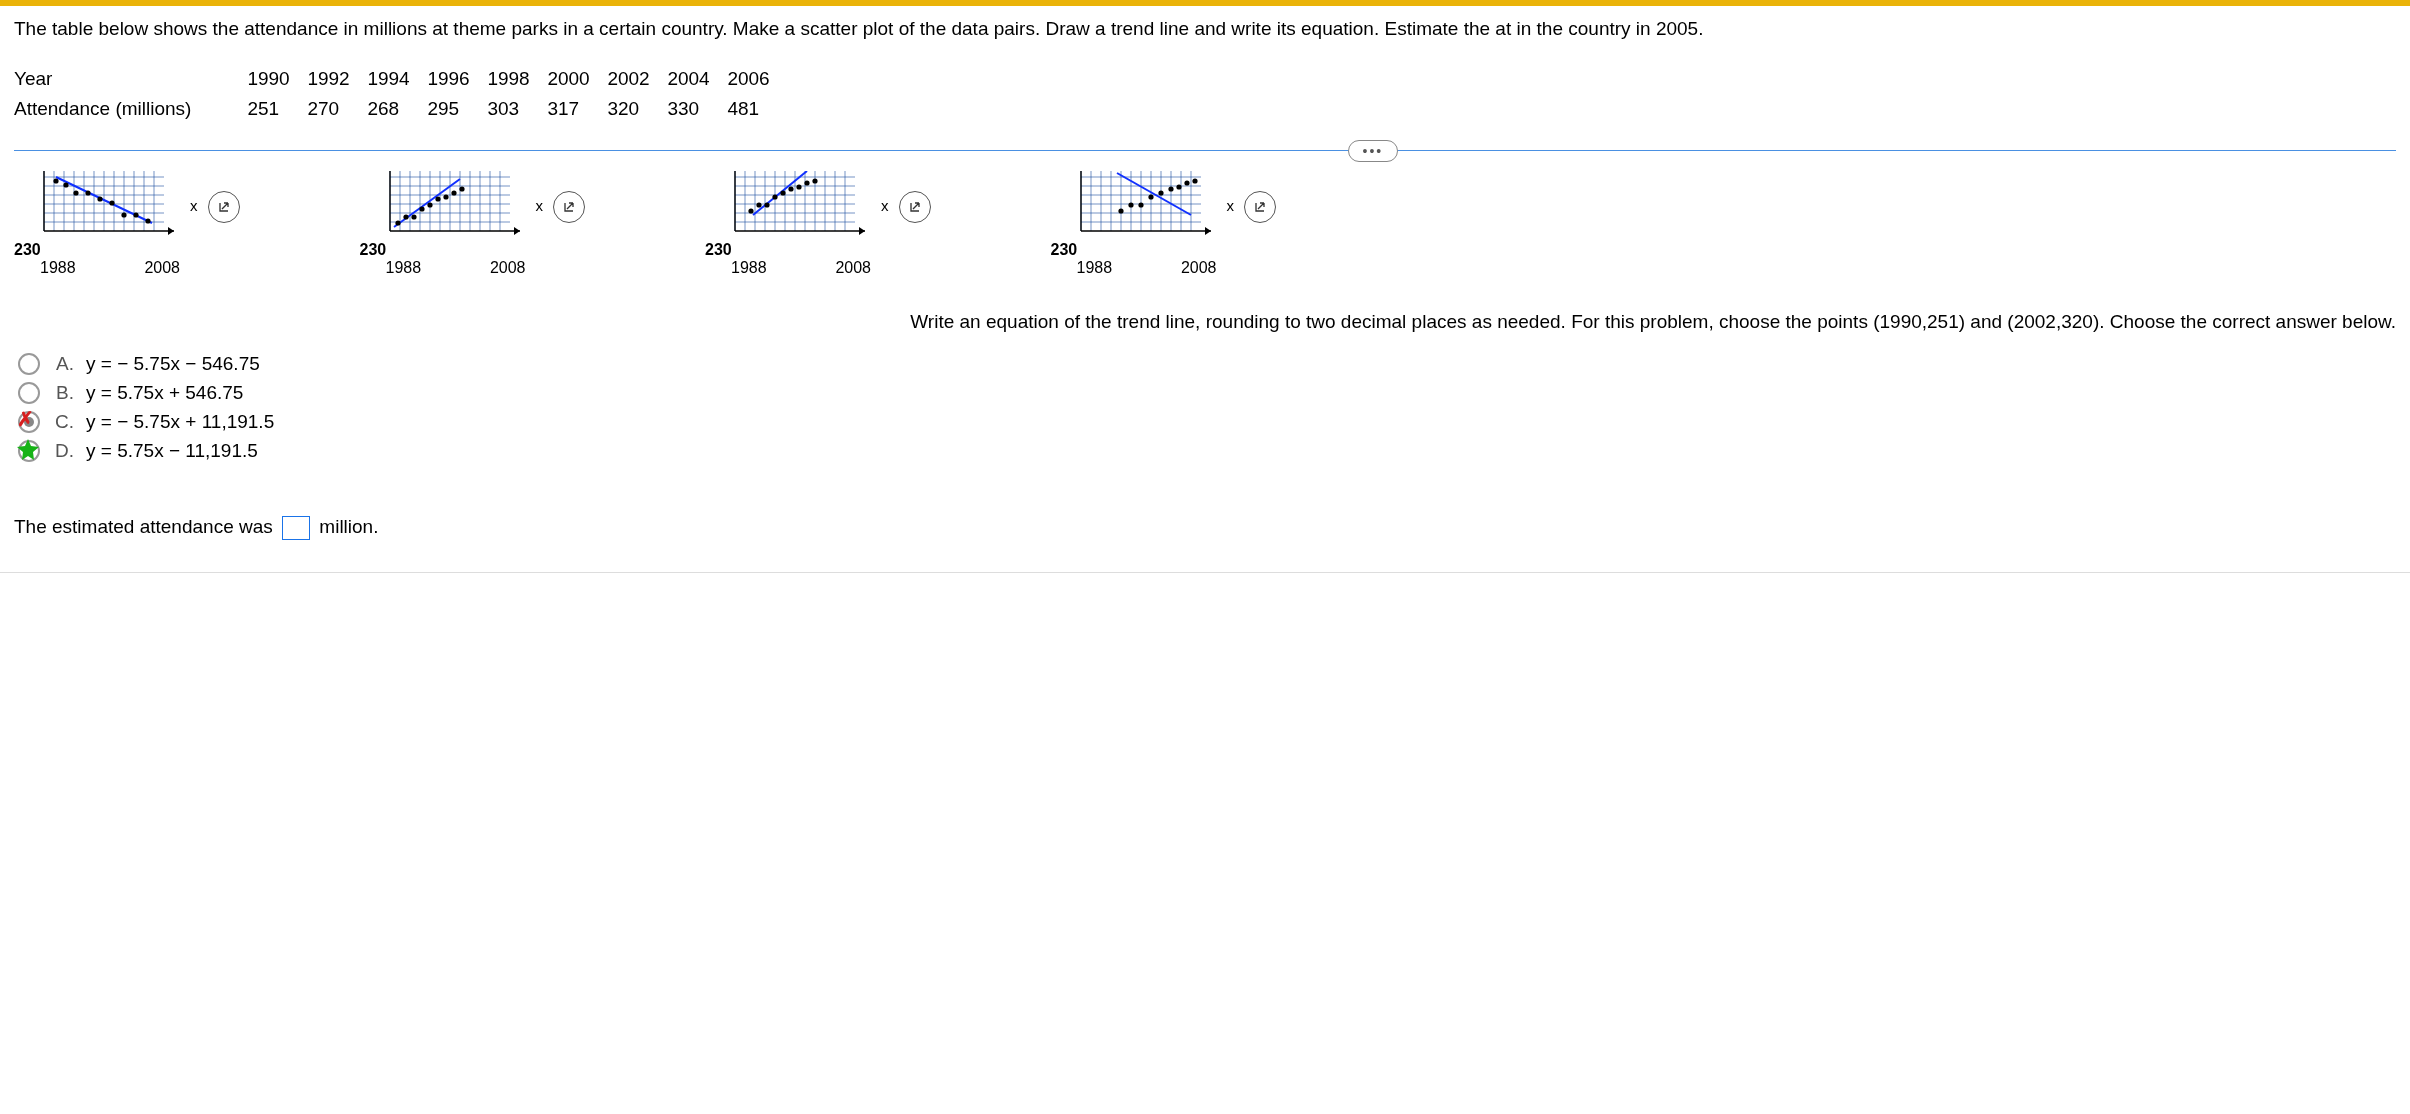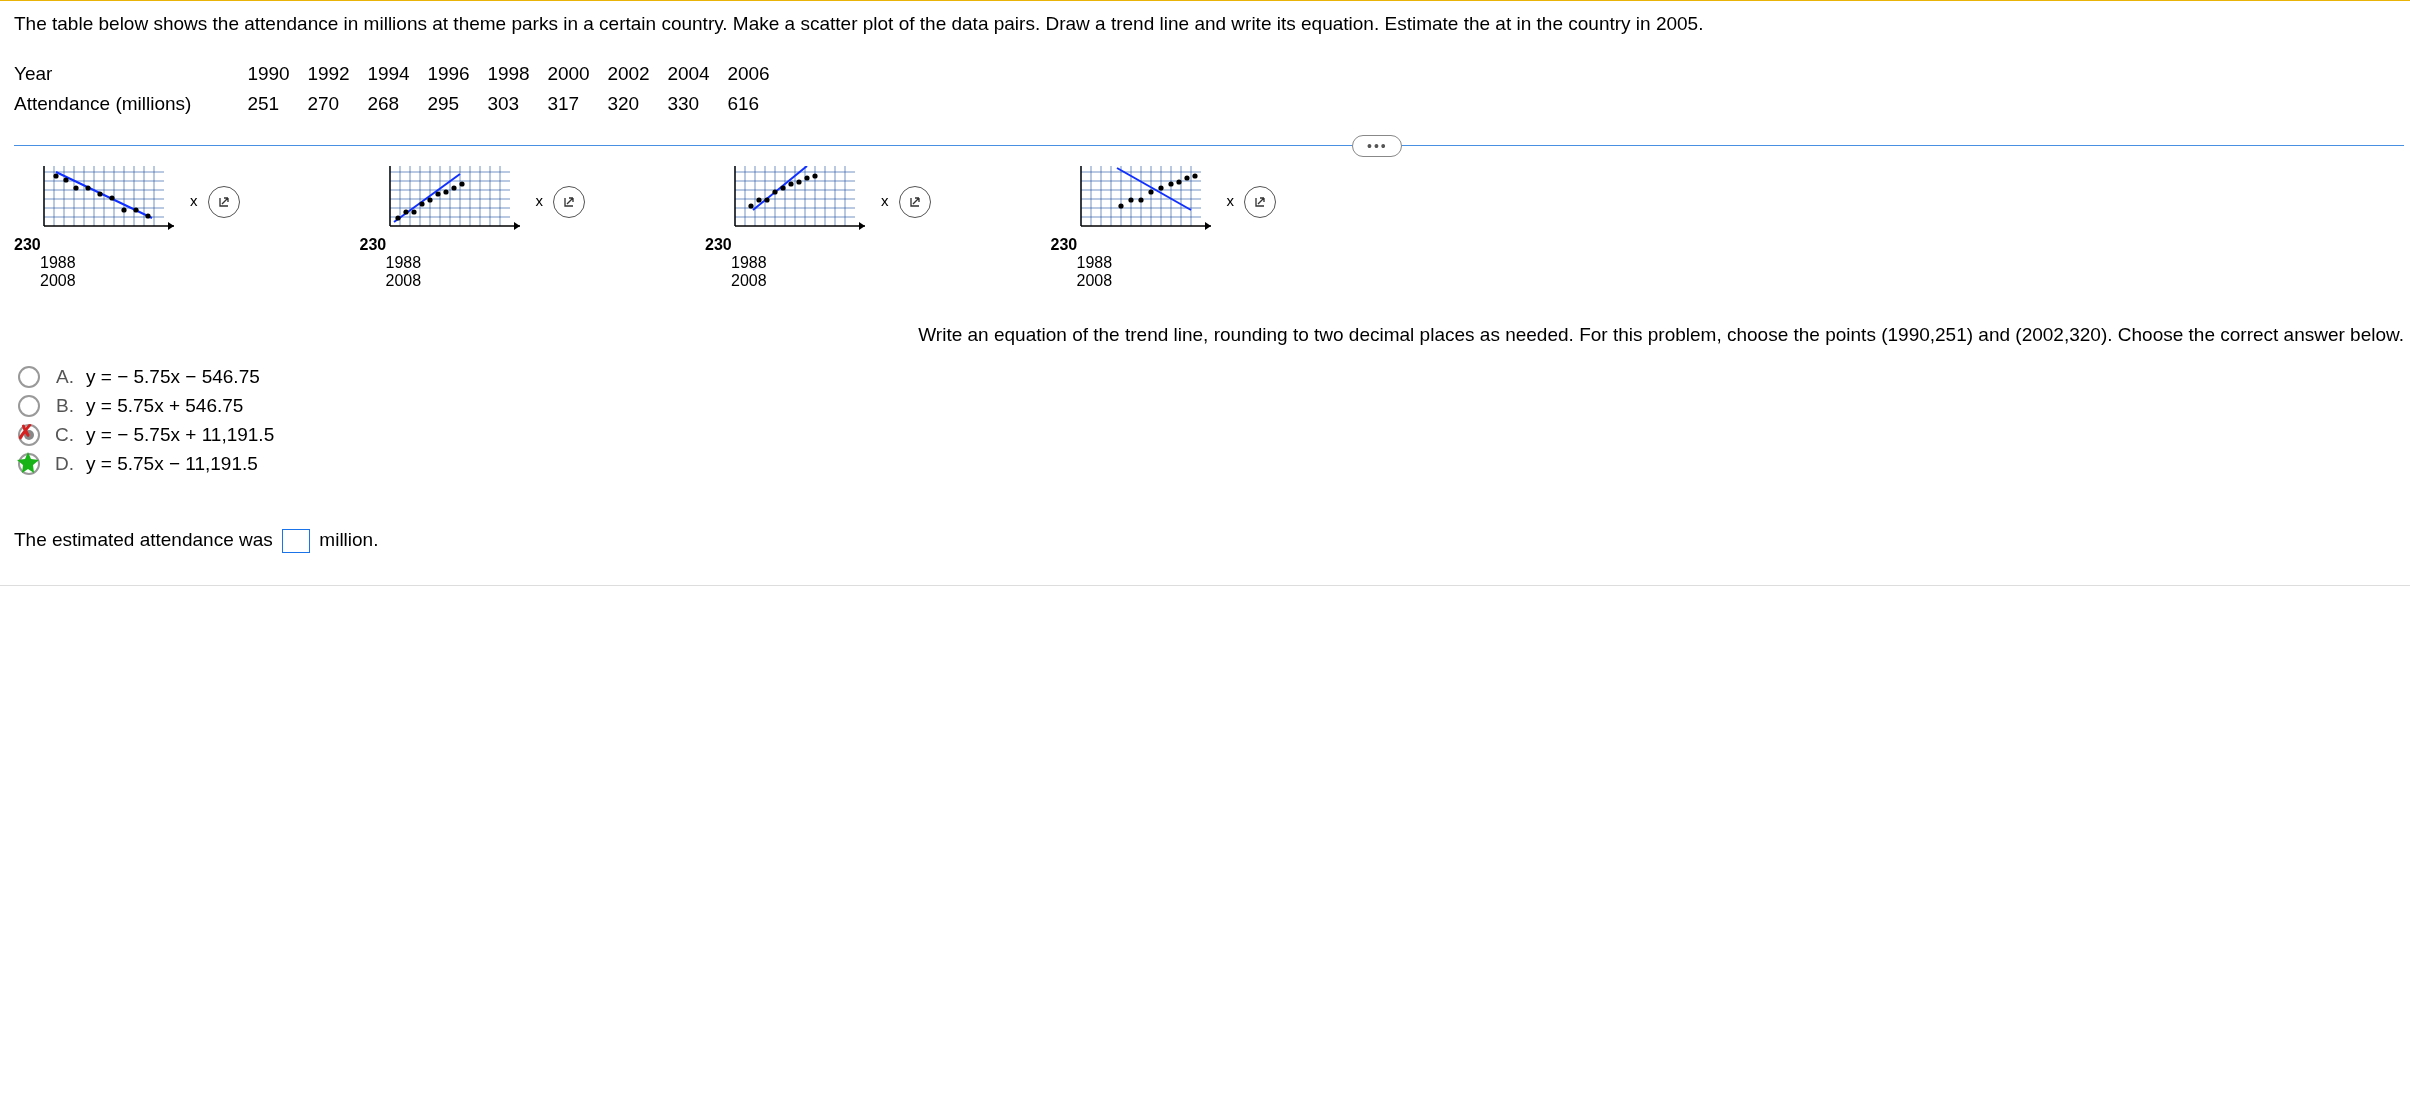--- a/index.html
+++ b/index.html
@@ -4,23 +4,23 @@
 <style>
   body {
     font-family: Arial, Helvetica, sans-serif;
     font-size: 19px;
     color: #000;
     margin: 0;
     padding: 0;
     background: #fff;
   }
   .wrap {
-    border-top: 1px solid #eab308;
+    border-top: 6px solid #eab308;
     border-bottom: 1px solid #ddd;
-    padding: 10px 6px 24px 14px;
+    padding: 10px 14px 24px 14px;
   }
   .prompt-text { margin-bottom: 22px; line-height: 1.35; }
   .data-table { margin-bottom: 26px; }
   .data-table table { border-collapse: collapse; }
   .data-table td {
     padding: 4px 14px 4px 0;
     min-width: 46px;
     text-align: left;
     margin-left: 47px;
   }
@@ -53,21 +53,21 @@
     margin-bottom: 34px;
     flex-wrap: nowrap;
   }
   .chart-holder {
     display: flex;
     align-items: flex-start;
   }
   .chart-block { display: flex; flex-direction: column; align-items: flex-start; }
   .chart-labels { display: flex; gap: 8px; align-items: flex-start; font-weight: bold; }
   .axis-label-y { font-size: 16px; }
-  .axis-label-x-row { display: flex; justify-content: space-between; width: 140px; margin-left: 26px; font-size: 16px; flex-direction: column; }
+  .axis-label-x-row { display: flex; justify-content: space-between; width: 140px; margin-left: 26px; font-size: 16px; }
   .x-hint { font-size: 15px; margin-left: 6px; margin-top: 26px; }
   .popbtn {
     width: 30px; height: 30px;
     border: 1px solid #555;
     border-radius: 50%;
     margin-left: 10px;
     margin-top: 20px;
     display: flex; align-items: center; justify-content: center;
     cursor: pointer;
     background: #fff;
@@ -142,21 +142,21 @@
       <tr>
         <td class="rowlabel">Attendance (millions)</td>
         <td>251</td>
         <td>270</td>
         <td>268</td>
         <td>295</td>
         <td>303</td>
         <td>317</td>
         <td>320</td>
         <td>330</td>
-        <td>616</td>
+        <td>481</td>
       </tr>
     </tbody>
       </table>
   </div>
 
   <div class="section-divider">
     <div class="pill">•••</div>
   </div>
 
   <div class="charts-row">

